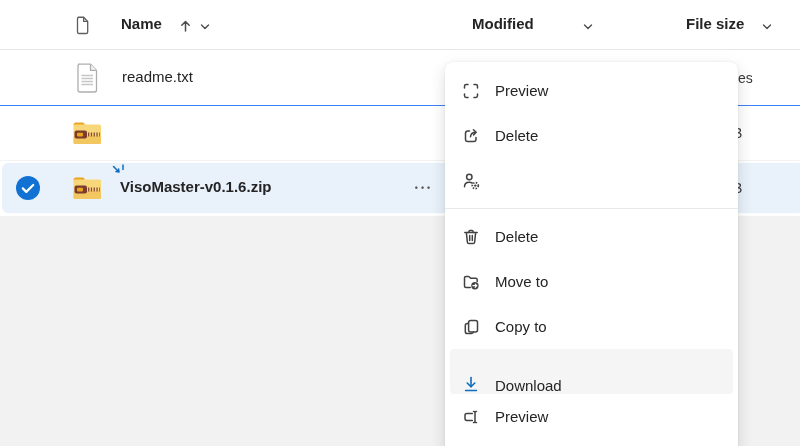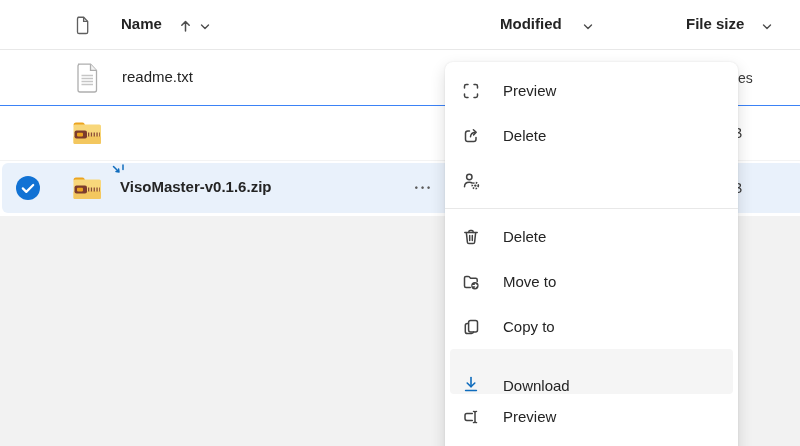--- a/index.html
+++ b/index.html
@@ -15,21 +15,21 @@
   
   .list-area { position:absolute; left:0; top:0; width:800px; height:216px; background:#ffffff;padding-left:8px; }
 
   .list-header {
     position:absolute; left:0; top:0; width:800px; height:50px;
     border-bottom:1px solid #e8e8e8; background:#ffffff;
   }
   .hdr-doc-icon { position:absolute; left:74px; top:14px; }
   .col-label { font-size:15px; font-weight:700; color:#242424; position:absolute; top:15px; }
   .col-name   { left:121px; }
-  .col-modified { left:500px; }
+  .col-modified { left:472px; }
   .col-size   { left:686px; }
   .hdr-glyph { position:absolute; top:19px; }
   .sort-arrow { left:179px; }
   .chev-name { left:199px; top:21px; }
   .chev-modified { left:582px; top:21px; }
   .chev-size { left:761px; top:21px; }
 
   .file-row { position:absolute; left:0; width:800px; height:55px; background:#ffffff; }
   .row-1 { top:51px;  border-bottom:1px solid #3b82f6; }
   .row-2 { top:106px; border-bottom:1px solid #f3f3f3; }
@@ -59,21 +59,21 @@
 
   
   .context-menu {
     position:absolute; left:445px; top:62px; width:293px; height:400px;
     background:#ffffff; border-radius:8px;
     box-shadow:0 6px 16px rgba(0,0,0,0.14), 0 0 2px rgba(0,0,0,0.10);
     padding:6px 0; z-index:10;
   }
   .menu-item {
     height:45px; margin:0 5px; padding:0 11px; border-radius:4px;
-    display:flex; align-items:center; gap:22px; cursor:pointer;
+    display:flex; align-items:center; gap:14px; cursor:pointer;
     font-size:15px; color:#242424;
   }
   .menu-item.highlighted { background:#f5f5f5;align-items:flex-end; }
   .menu-icon { width:20px; height:20px; flex:0 0 20px; display:block; }
   .menu-divider { height:1px; background:#e8e8e8; margin:5px 0; }
 </style>
 </head>
 <body>
 
 <div class="stage">

